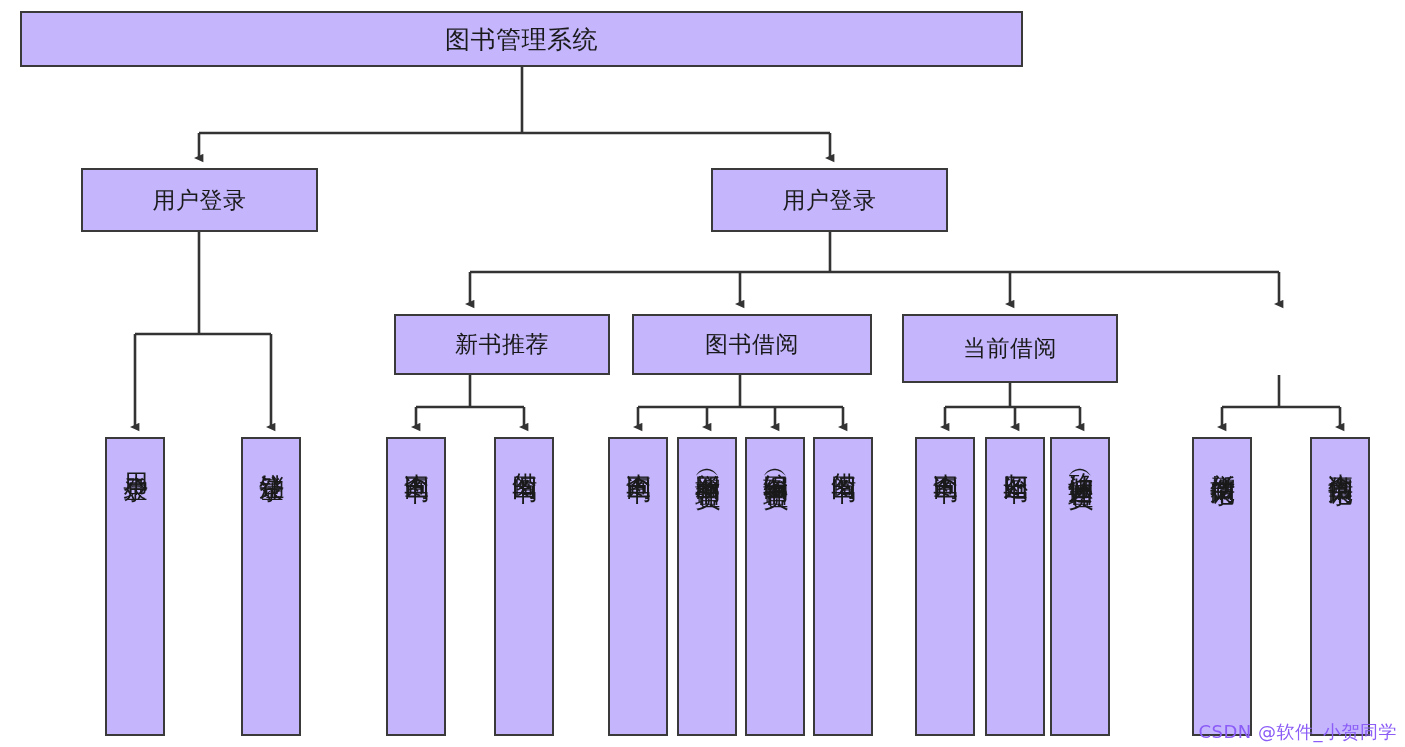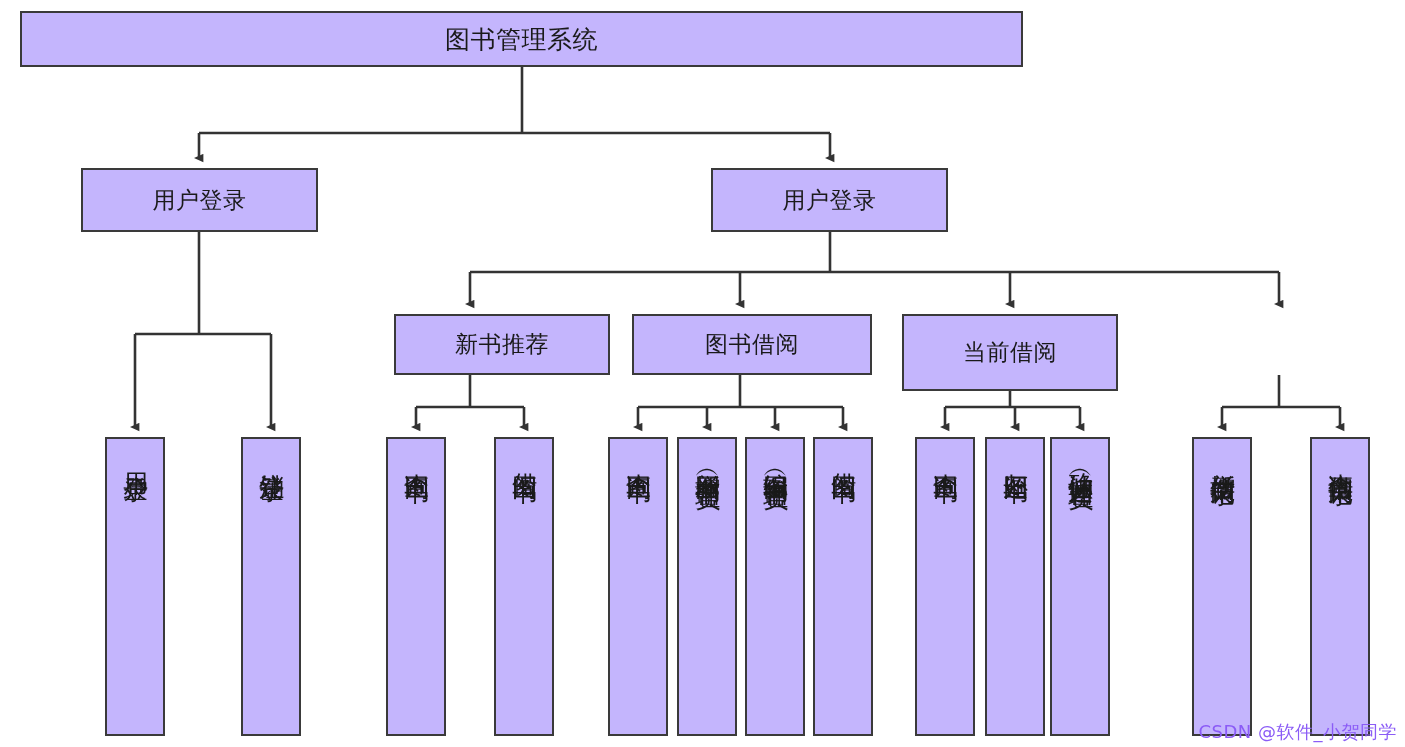--- a/index.html
+++ b/index.html
@@ -135,21 +135,21 @@
   <div class="node horizontal" style="left:711px; top:168px; width:237px; height:64px;">
     <span class="label">用户登录</span>
   </div>
 
   <div class="node horizontal" style="left:362px; top:314px; width:216px; height:61px;margin-left:32px;">
     <span class="label">新书推荐</span>
   </div>
   <div class="node horizontal" style="left:632px; top:314px; width:240px; height:61px;">
     <span class="label">图书借阅</span>
   </div>
-  <div class="node horizontal" style="left:902px; top:314px; width:216px; height:77px;">
+  <div class="node horizontal" style="left:902px; top:314px; width:216px; height:69px;">
     <span class="label">当前借阅</span>
   </div>
 
   <div class="node vertical" style="left:105px; top:437px; width:60px; height:299px;">
     <span class="label">用户登录</span>
   </div>
   <div class="node vertical" style="left:241px; top:437px; width:60px; height:299px;">
     <span class="label">注销登录</span>
   </div>
 

